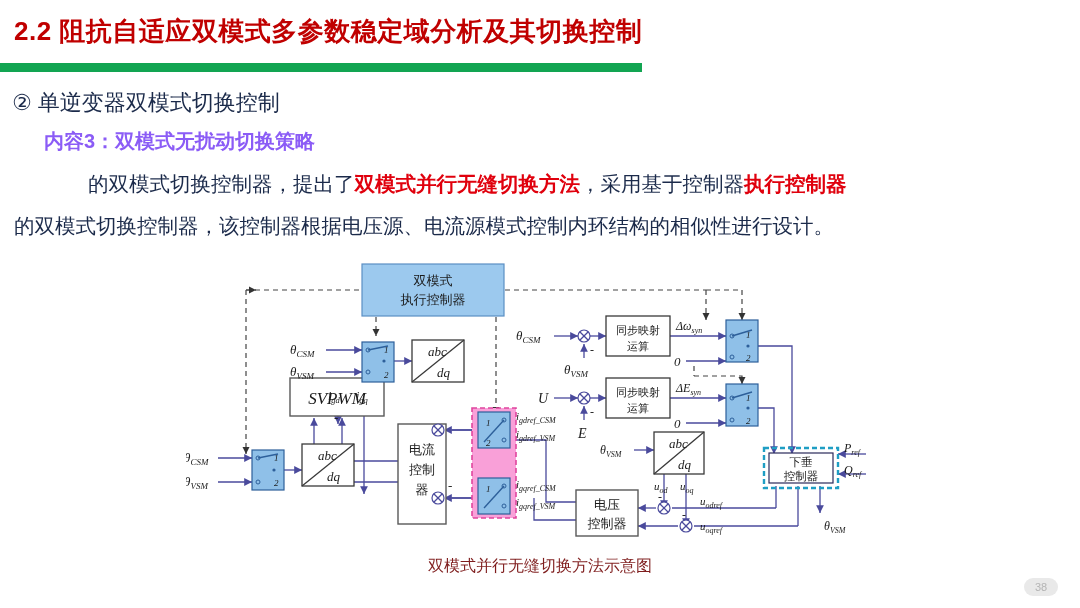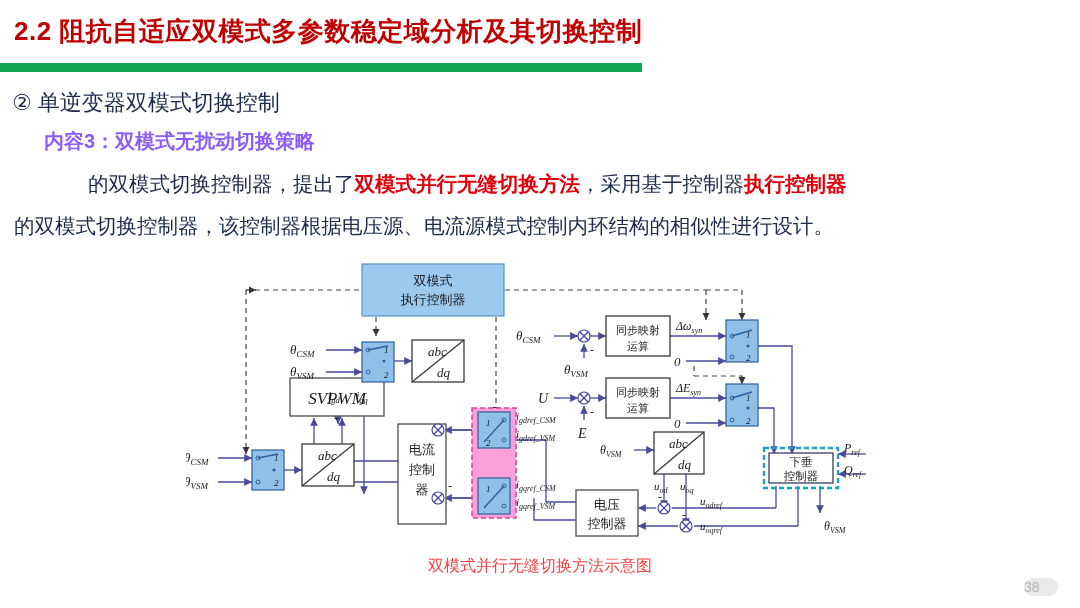--- a/index.html
+++ b/index.html
@@ -46,28 +46,28 @@
 
   
   #figure{
     position:absolute;left:186px;top:258px;width:700px;height:300px;
   }
   #figure svg{display:block;}
 
   
   #fig-caption{
     position:absolute;left:0;top:556px;width:1080px;
-    text-align:center;font-size:16px;color:#ef4444;
+    text-align:center;font-size:16px;color:#7f1d1d;
   }
   
   #page-number{
     position:absolute;right:22px;bottom:12px;
     width:34px;height:18px;border-radius:9px;
     background:#e9e9e9;color:#b4b4b4;
-    font-size:14px;line-height:18px;text-align:left;
+    font-size:11px;line-height:18px;text-align:center;
   }
 
   
   .cn{font-family:"Liberation Sans","DejaVu Sans",sans-serif;fill:#1a1a1a;}
   .it{font-family:"Liberation Serif","DejaVu Serif",serif;font-style:italic;fill:#1a1a1a;}
 </style>
 </head>
 <body>
 
 <div class="slide">

